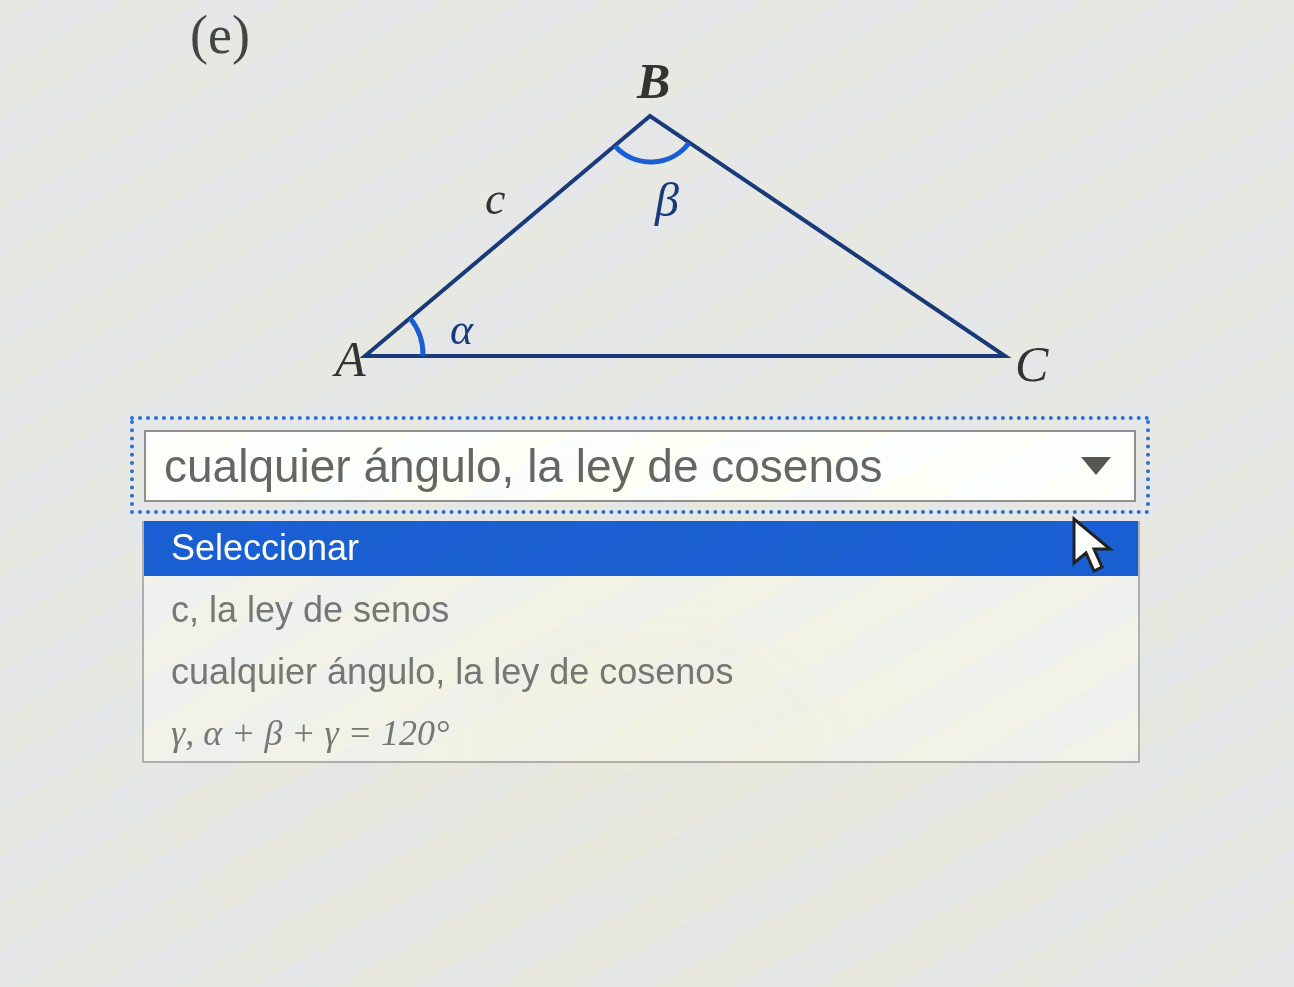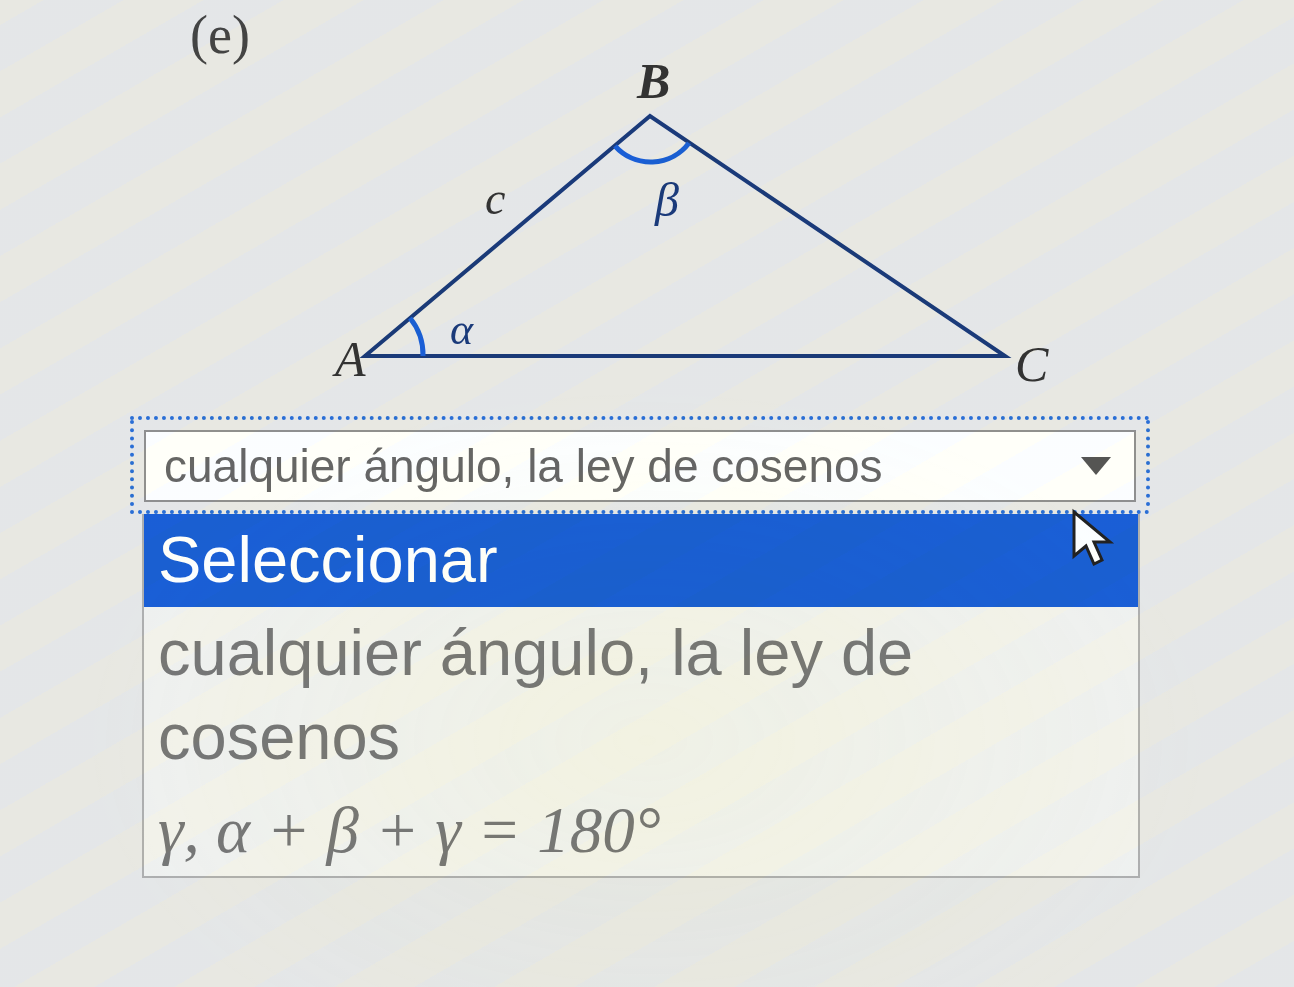--- a/index.html
+++ b/index.html
@@ -78,26 +78,27 @@
   }
   .dropdown-list {
     margin: 0 0 0 12px;
     width: 998px;
     border: 2px solid #b0b0b0;
     border-top: none;
     background: #f2f2f0;
     position: relative;
   }
   .dropdown-item {
-    font-size: 65px;
+    font-size: 36px;
     color: #777;
-    padding: 4px 14px;
+    padding: 4px 27px;
     font-family: Arial, sans-serif;
     line-height: 1.3;
     position: relative;
+    margin-top: 7px;
   }
   .dropdown-item.highlight {
     background: #1a5fd6;
     color: #fff;
   }
   .math-i { font-style: italic; font-family: "Times New Roman", serif; }
   .cursor-wrap {
     position: absolute;
     right: 10px;
     top: -6px;
@@ -160,23 +161,26 @@
     <div class="dropdown-list">
       <div class="dropdown-item highlight">
         <span>Seleccionar</span>
         <span class="cursor-wrap">
           <svg width="54" height="66" viewBox="0 0 54 66">
             <path d="M 6 4 L 6 48 L 18 38 L 26 56 L 34 52 L 26 34 L 42 34 Z" fill="#fff" stroke="#222" stroke-width="3"></path>
           </svg>
         </span>
       </div>
       <div class="dropdown-item">
+        <span>c, la ley de senos</span>
+      </div>
+      <div class="dropdown-item">
         <span>cualquier ángulo, la ley de cosenos</span>
       </div>
       <div class="dropdown-item">
-        <span class="math-i">γ, α + β + γ = 180°</span>
+        <span class="math-i">γ, α + β + γ = 120°</span>
       </div>
     </div>
   </div>
 
 </div>
 
 <div class="lens-glare"></div>
 
 </body></html>

